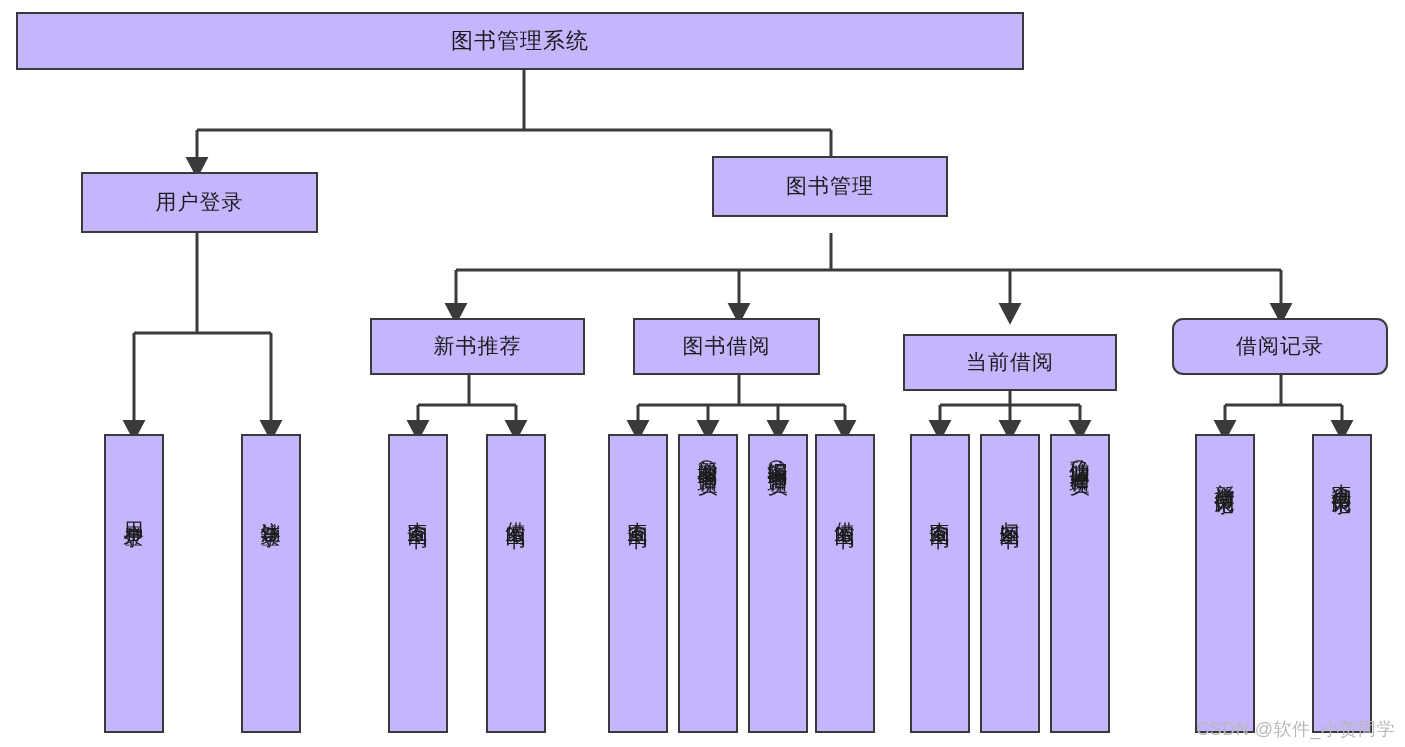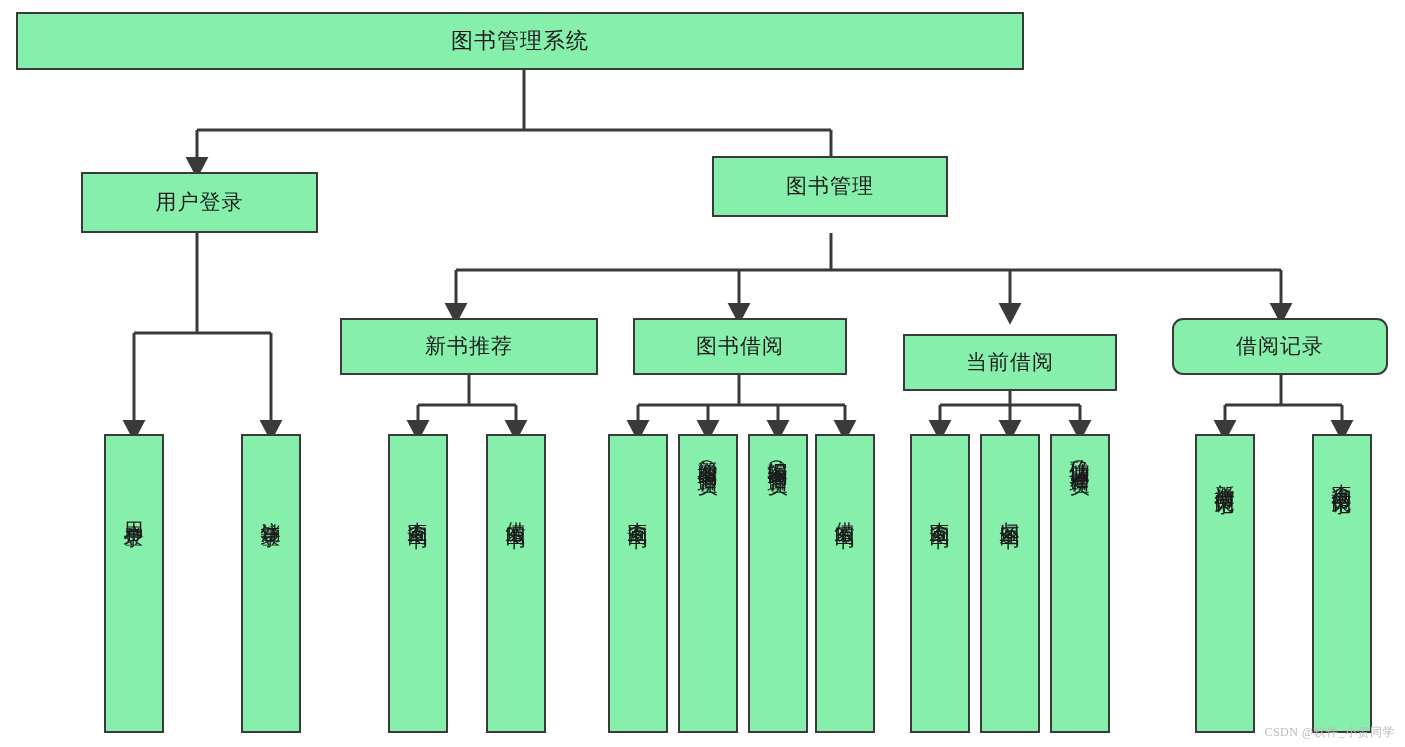--- a/index.html
+++ b/index.html
@@ -22,21 +22,21 @@
   svg#wires {
     position: absolute;
     left: 0;
     top: 0;
     width: 1405px;
     height: 747px;
   }
   .node {
     position: absolute;
     box-sizing: border-box;
-    background: #86efac;
+    background: #c4b5fd;
     border: 2.5px solid #3a3a3a;
     display: flex;
     align-items: center;
     justify-content: center;
     color: #1b1b1b;
   }
   .node .lbl {
     display: block;
     text-align: center;
     line-height: 1.18;
@@ -60,26 +60,25 @@
     text-orientation: upright;
     font-size: 20px;
     letter-spacing: 2.5px;
     line-height: 1;
     white-space: nowrap;
   }
   #watermark {
     position: absolute;
     right: 10px;
     bottom: 6px;
-    font-size: 12px;
+    font-size: 18px;
     color: #b9b9b9;
     letter-spacing: 0.5px;
     white-space: nowrap;
     pointer-events: none;
-    font-family: Liberation Serif, serif;
   }
 </style>
 </head>
 <body>
 
 <div id="diagram-root">
 
   <svg id="wires" viewBox="0 0 1405 747" xmlns="http://www.w3.org/2000/svg">
     <defs>
       <marker id="arrow" markerWidth="9" markerHeight="9" refX="0.5" refY="4.5" orient="auto" markerUnits="strokeWidth">
@@ -134,24 +133,24 @@
     <span class="lbl">图书管理系统</span>
   </div>
 
   <div class="node horiz" style="left:81px; top:172px; width:237px; height:61px;">
     <span class="lbl">用户登录</span>
   </div>
   <div class="node horiz" style="left:712px; top:156px; width:236px; height:61px;">
     <span class="lbl">图书管理</span>
   </div>
 
-  <div class="node horiz" style="left:340px; top:318px; width:258px; height:57px;">
+  <div class="node horiz" style="left:370px; top:318px; width:215px; height:57px;">
     <span class="lbl">新书推荐</span>
   </div>
-  <div class="node horiz" style="left:633px; top:318px; width:214px; height:57px;">
+  <div class="node horiz" style="left:633px; top:318px; width:187px; height:57px;">
     <span class="lbl">图书借阅</span>
   </div>
   <div class="node horiz" style="left:903px; top:318px; width:214px; height:57px;margin-top:16px;">
     <span class="lbl">当前借阅</span>
   </div>
   <div class="node horiz" style="left:1172px; top:318px; width:216px; height:57px;border-radius:11px;">
     <span class="lbl">借阅记录</span>
   </div>
 
   <div class="node vert" style="left:104px; top:434px; width:60px; height:299px; padding-top:70px;">

